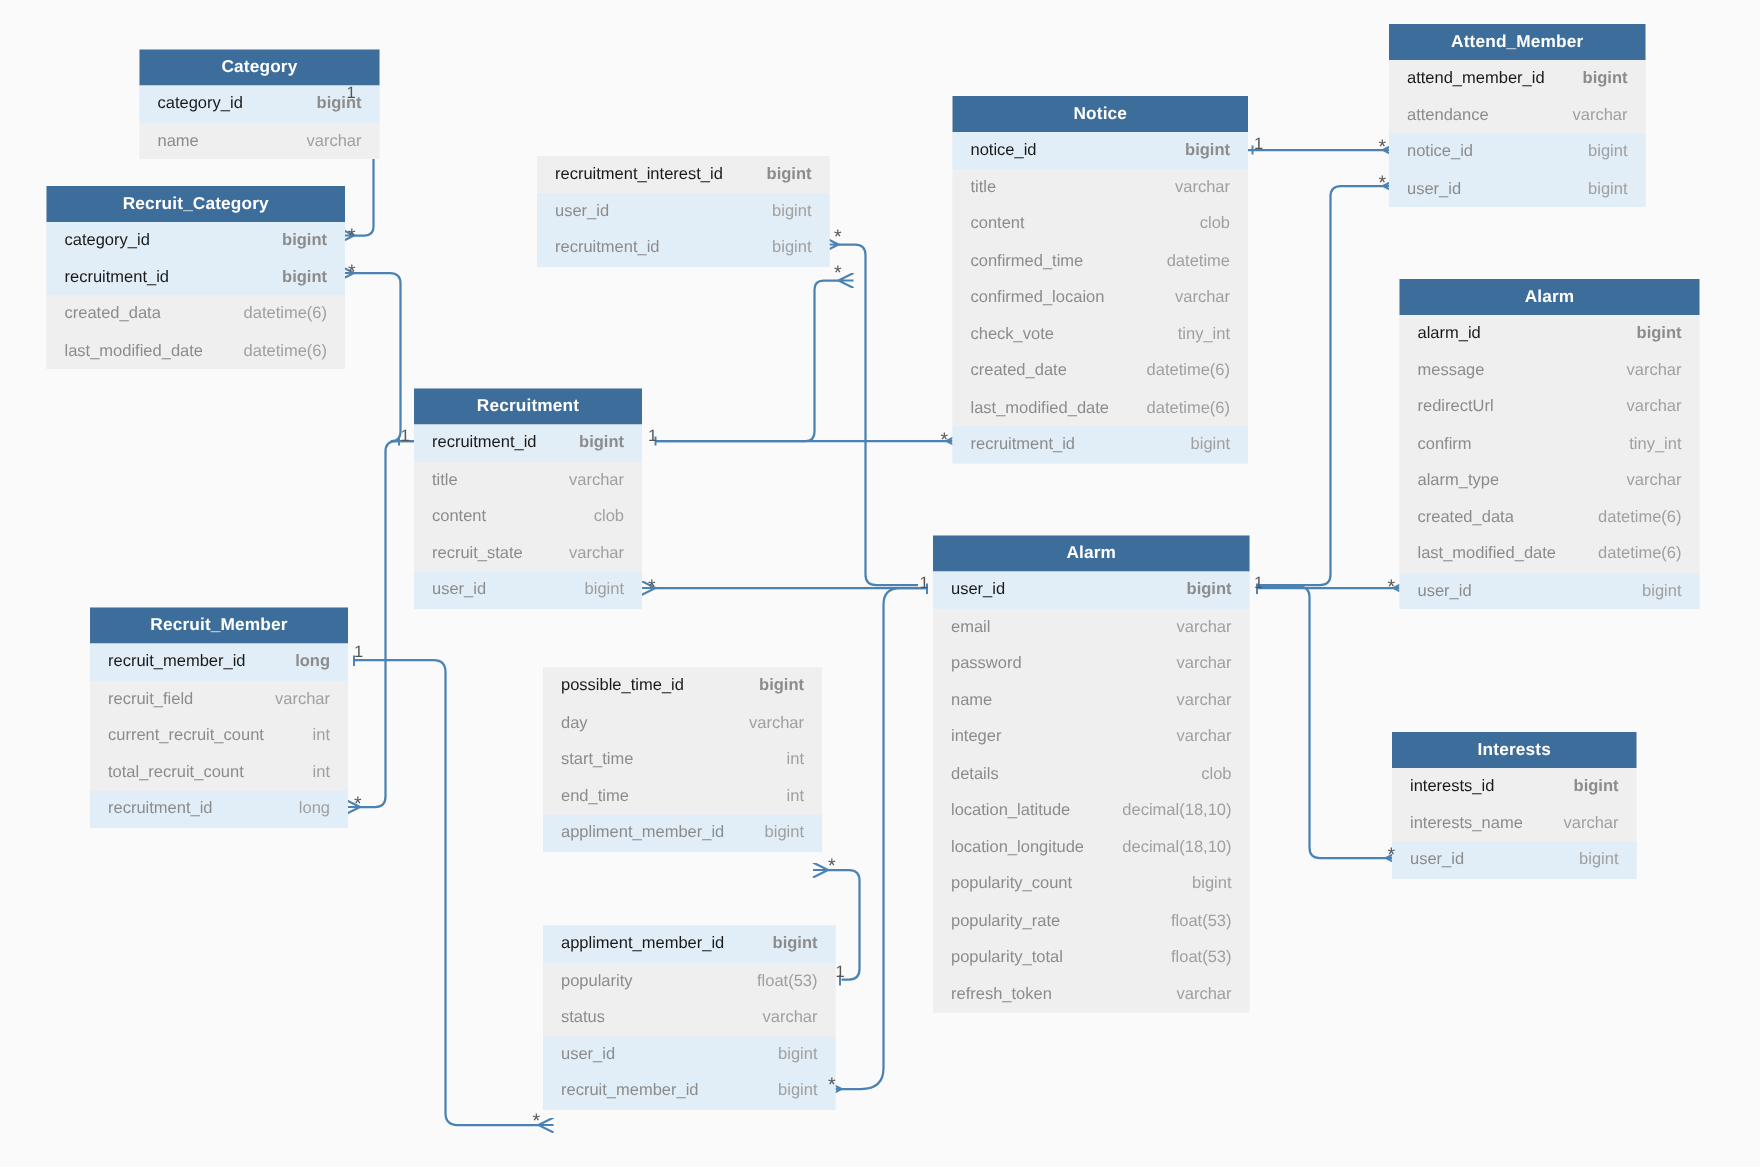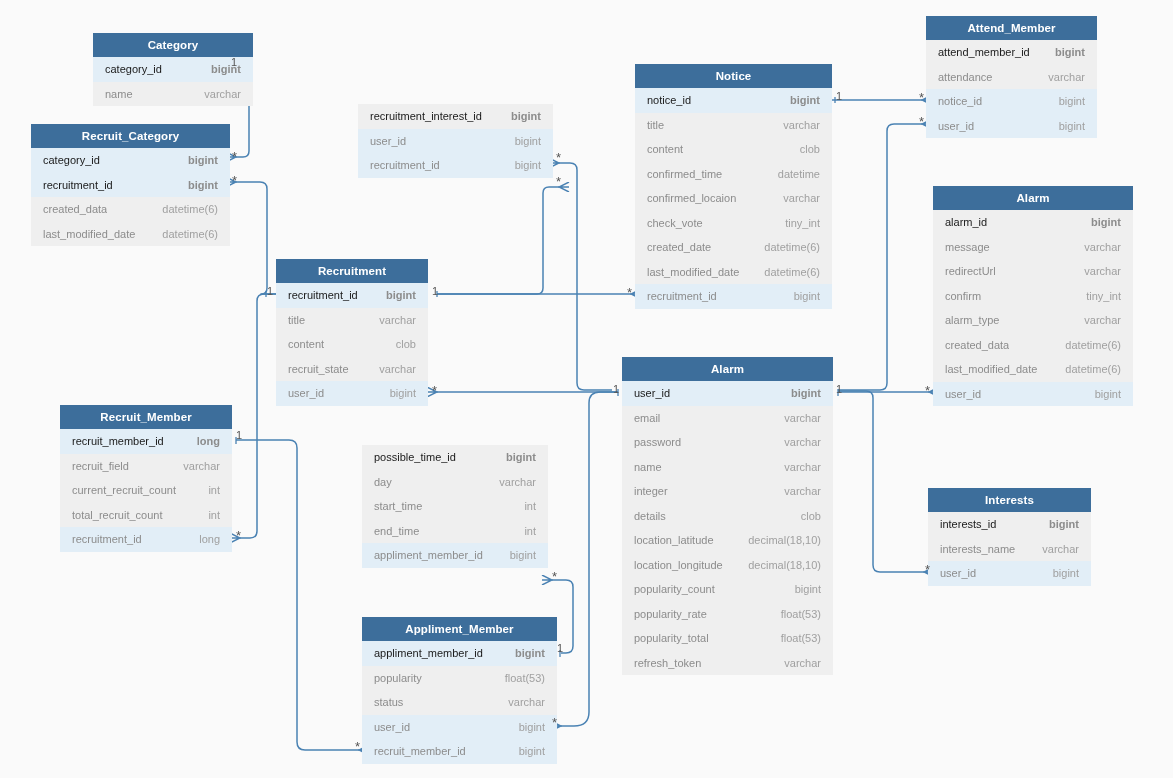--- a/index.html
+++ b/index.html
@@ -374,21 +374,20 @@
         <div class="ent-row">
           <span class="col-name">end_time</span>
           <span class="col-type">int</span>
         </div>
         <div class="ent-row key">
           <span class="col-name">appliment_member_id</span>
           <span class="col-type">bigint</span>
         </div>
       </div>
       <div class="entity" style="left: 362px; top: 617px; width: 195px;">
-        <div class="ent-header">Appliment_Member</div>
         <div class="ent-row key pk">
           <span class="col-name">appliment_member_id</span>
           <span class="col-type">bigint</span>
         </div>
         <div class="ent-row">
           <span class="col-name">popularity</span>
           <span class="col-type">float(53)</span>
         </div>
         <div class="ent-row">
           <span class="col-name">status</span>

